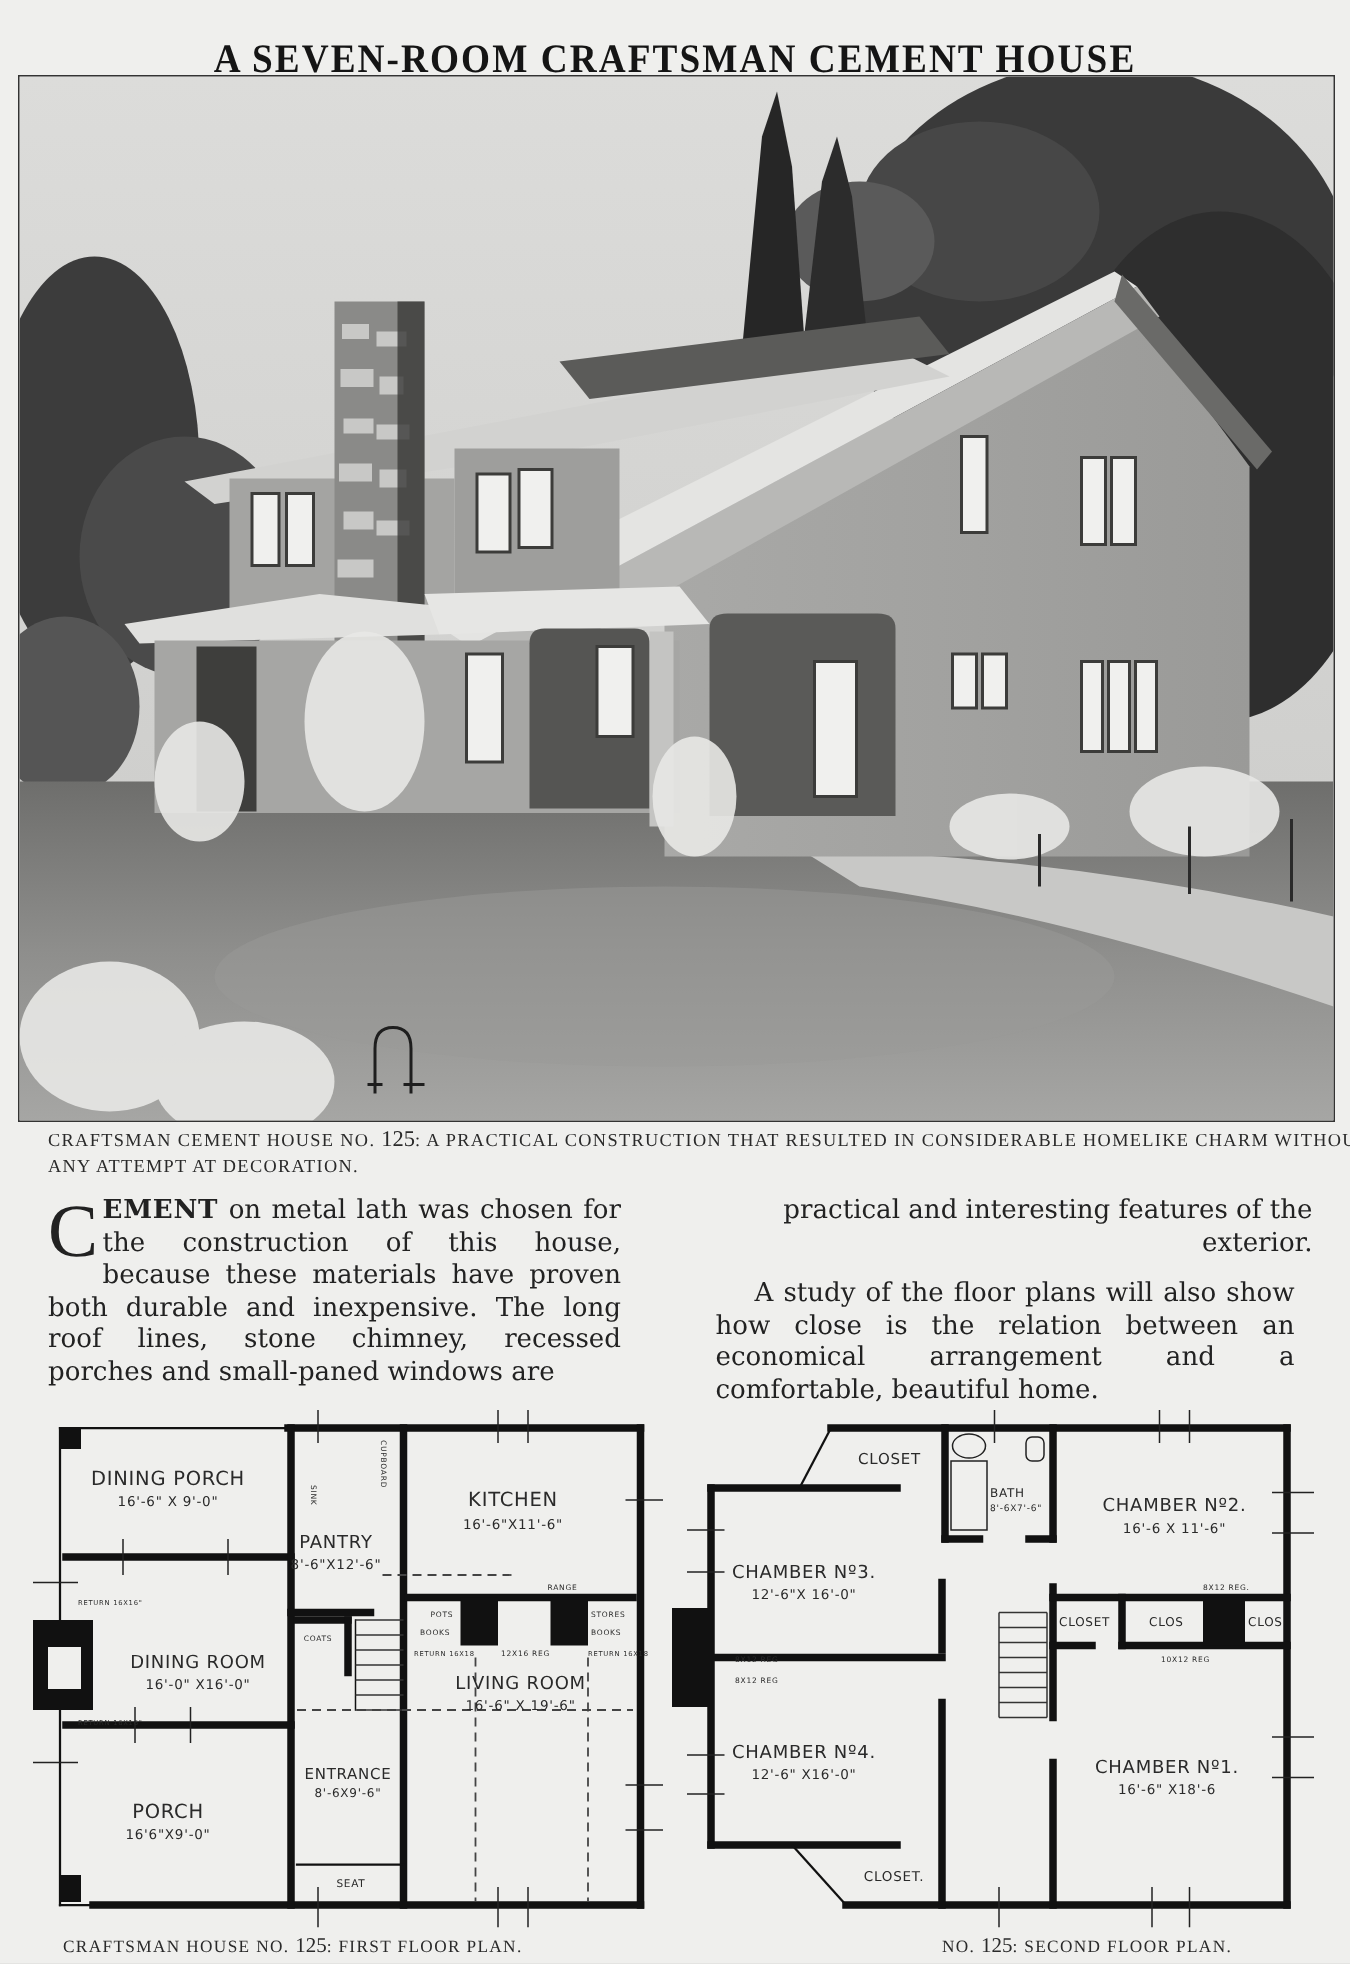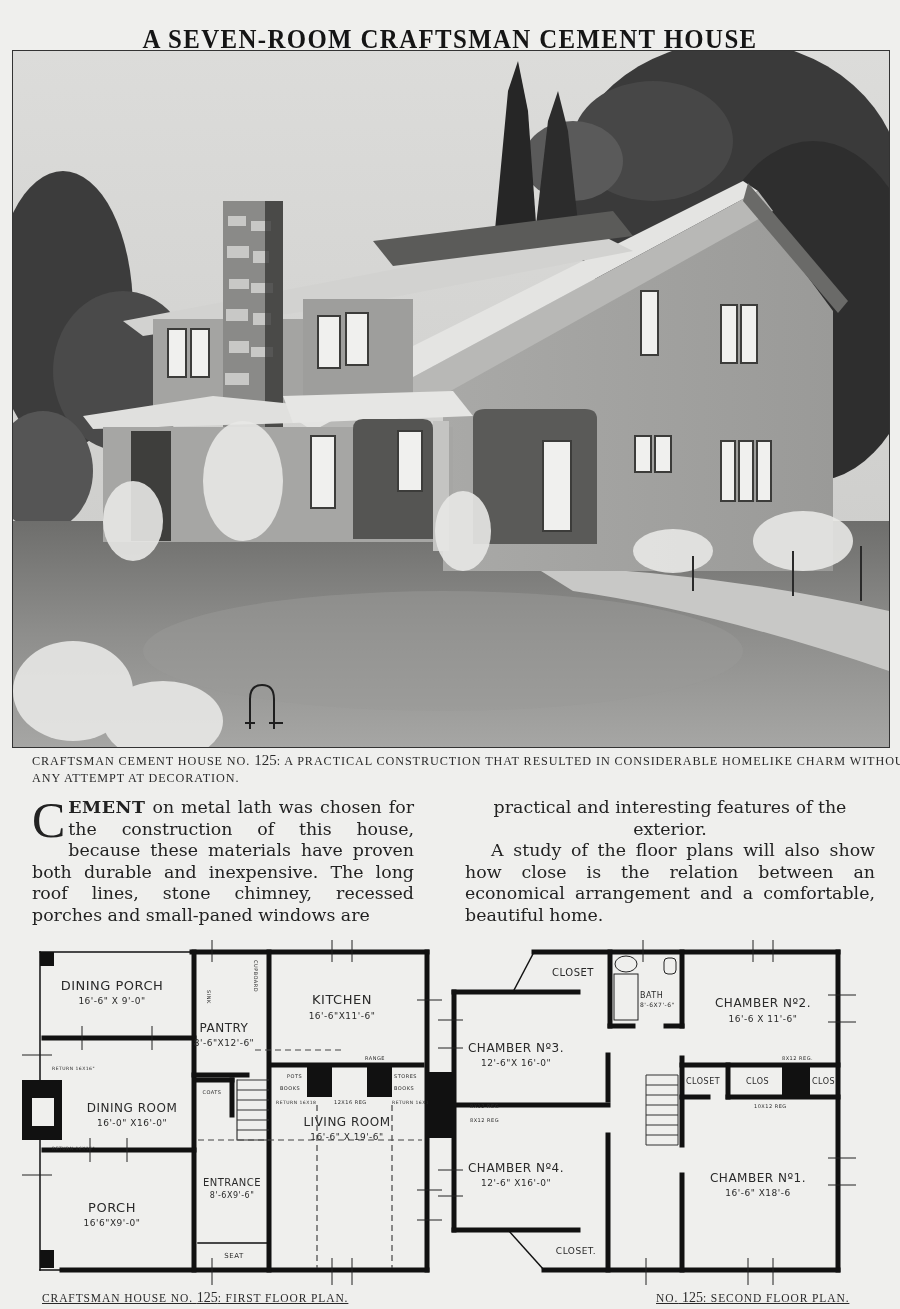--- a/index.html
+++ b/index.html
@@ -36,41 +36,41 @@
     font-size: 17.4px; line-height: 21.5px; color: #222;
     text-align: justify;
   }
   .col-left { left: 32px; width: 382px; }
   .col-right { left: 465px; width: 410px; }
   .drop-cap {
     float: left; font-size: 50px; line-height: 42px;
     margin: 2px 3px 0 0; font-family: "Liberation Serif", serif;
   }
   .lead-word { letter-spacing: 0.5px; font-weight: bold; }
-  .indent { text-indent: 26px; margin: 0; }
+  .indent { text-indent: 26px; margin: 12px; }
   .para { margin: 0; }
   .plan {
     position: absolute; top: 940px; height: 345px;
   }
   .plan-first { left: 22px; width: 420px; }
-  .plan-second { left: 428px; width: 445px; }
+  .plan-second { left: 448px; width: 445px; }
   .plan svg { display: block; }
   .plan-label {
     font-family: "DejaVu Sans", sans-serif; fill: #2a2a2a;
     letter-spacing: 0.5px;
   }
   .plan-caption {
     position: absolute; top: 1290px;
     font-family: "Liberation Serif", serif;
     font-size: 11.5px; letter-spacing: 0.9px; text-transform: uppercase;
     color: #2a2a2a;
   }
   .plan-caption .num { font-size: 14px; letter-spacing: 0; }
-  .pc-first { left: 42px; text-decoration: underline; }
-  .pc-second { left: 656px; text-decoration: underline; }
+  .pc-first { left: 42px; }
+  .pc-second { left: 628px; }
 </style>
 </head>
 <body>
 
 <h1 class="title">A SEVEN-ROOM CRAFTSMAN CEMENT HOUSE</h1>
 
 <div class="illustration">
   <svg width="876" height="696" viewBox="0 0 876 696" xmlns="http://www.w3.org/2000/svg">
     <defs>
       <linearGradient id="sky" x1="0" y1="0" x2="0" y2="1">
@@ -198,21 +198,21 @@
   <span>Craftsman Cement House No.</span>
   <span class="num">125</span><span>:  A practical construction that resulted in considerable homelike charm without any attempt at decoration.</span>
 </div>
 
 <div class="body-col col-left">
   <p class="para">
     <span class="drop-cap">C</span><span class="lead-word">EMENT</span><span> on metal lath was chosen for the construction of this house, because these materials have proven both durable and inexpensive.  The long roof lines, stone chimney, recessed porches and small-paned windows are</span>
   </p>
 </div>
 <div class="body-col col-right">
-  <p class="para" style="text-align:center">practical and interesting features of the exterior.</p>
+  <p class="para" style="text-align:right">practical and interesting features of the exterior.</p>
   <p class="indent">A study of the floor plans will also show how close is the relation between an economical arrangement and a comfortable, beautiful home.</p>
 </div>
 
 <div class="plan plan-first">
   <svg width="420" height="345" viewBox="0 0 420 345" xmlns="http://www.w3.org/2000/svg">
     <g stroke="#111" stroke-width="5" fill="none" stroke-linecap="square">
 
       <line x1="18" y1="12" x2="170" y2="12" stroke-width="1.5"></line>
       <line x1="170" y1="12" x2="405" y2="12"></line>
       <line x1="405" y1="12" x2="405" y2="330"></line>

